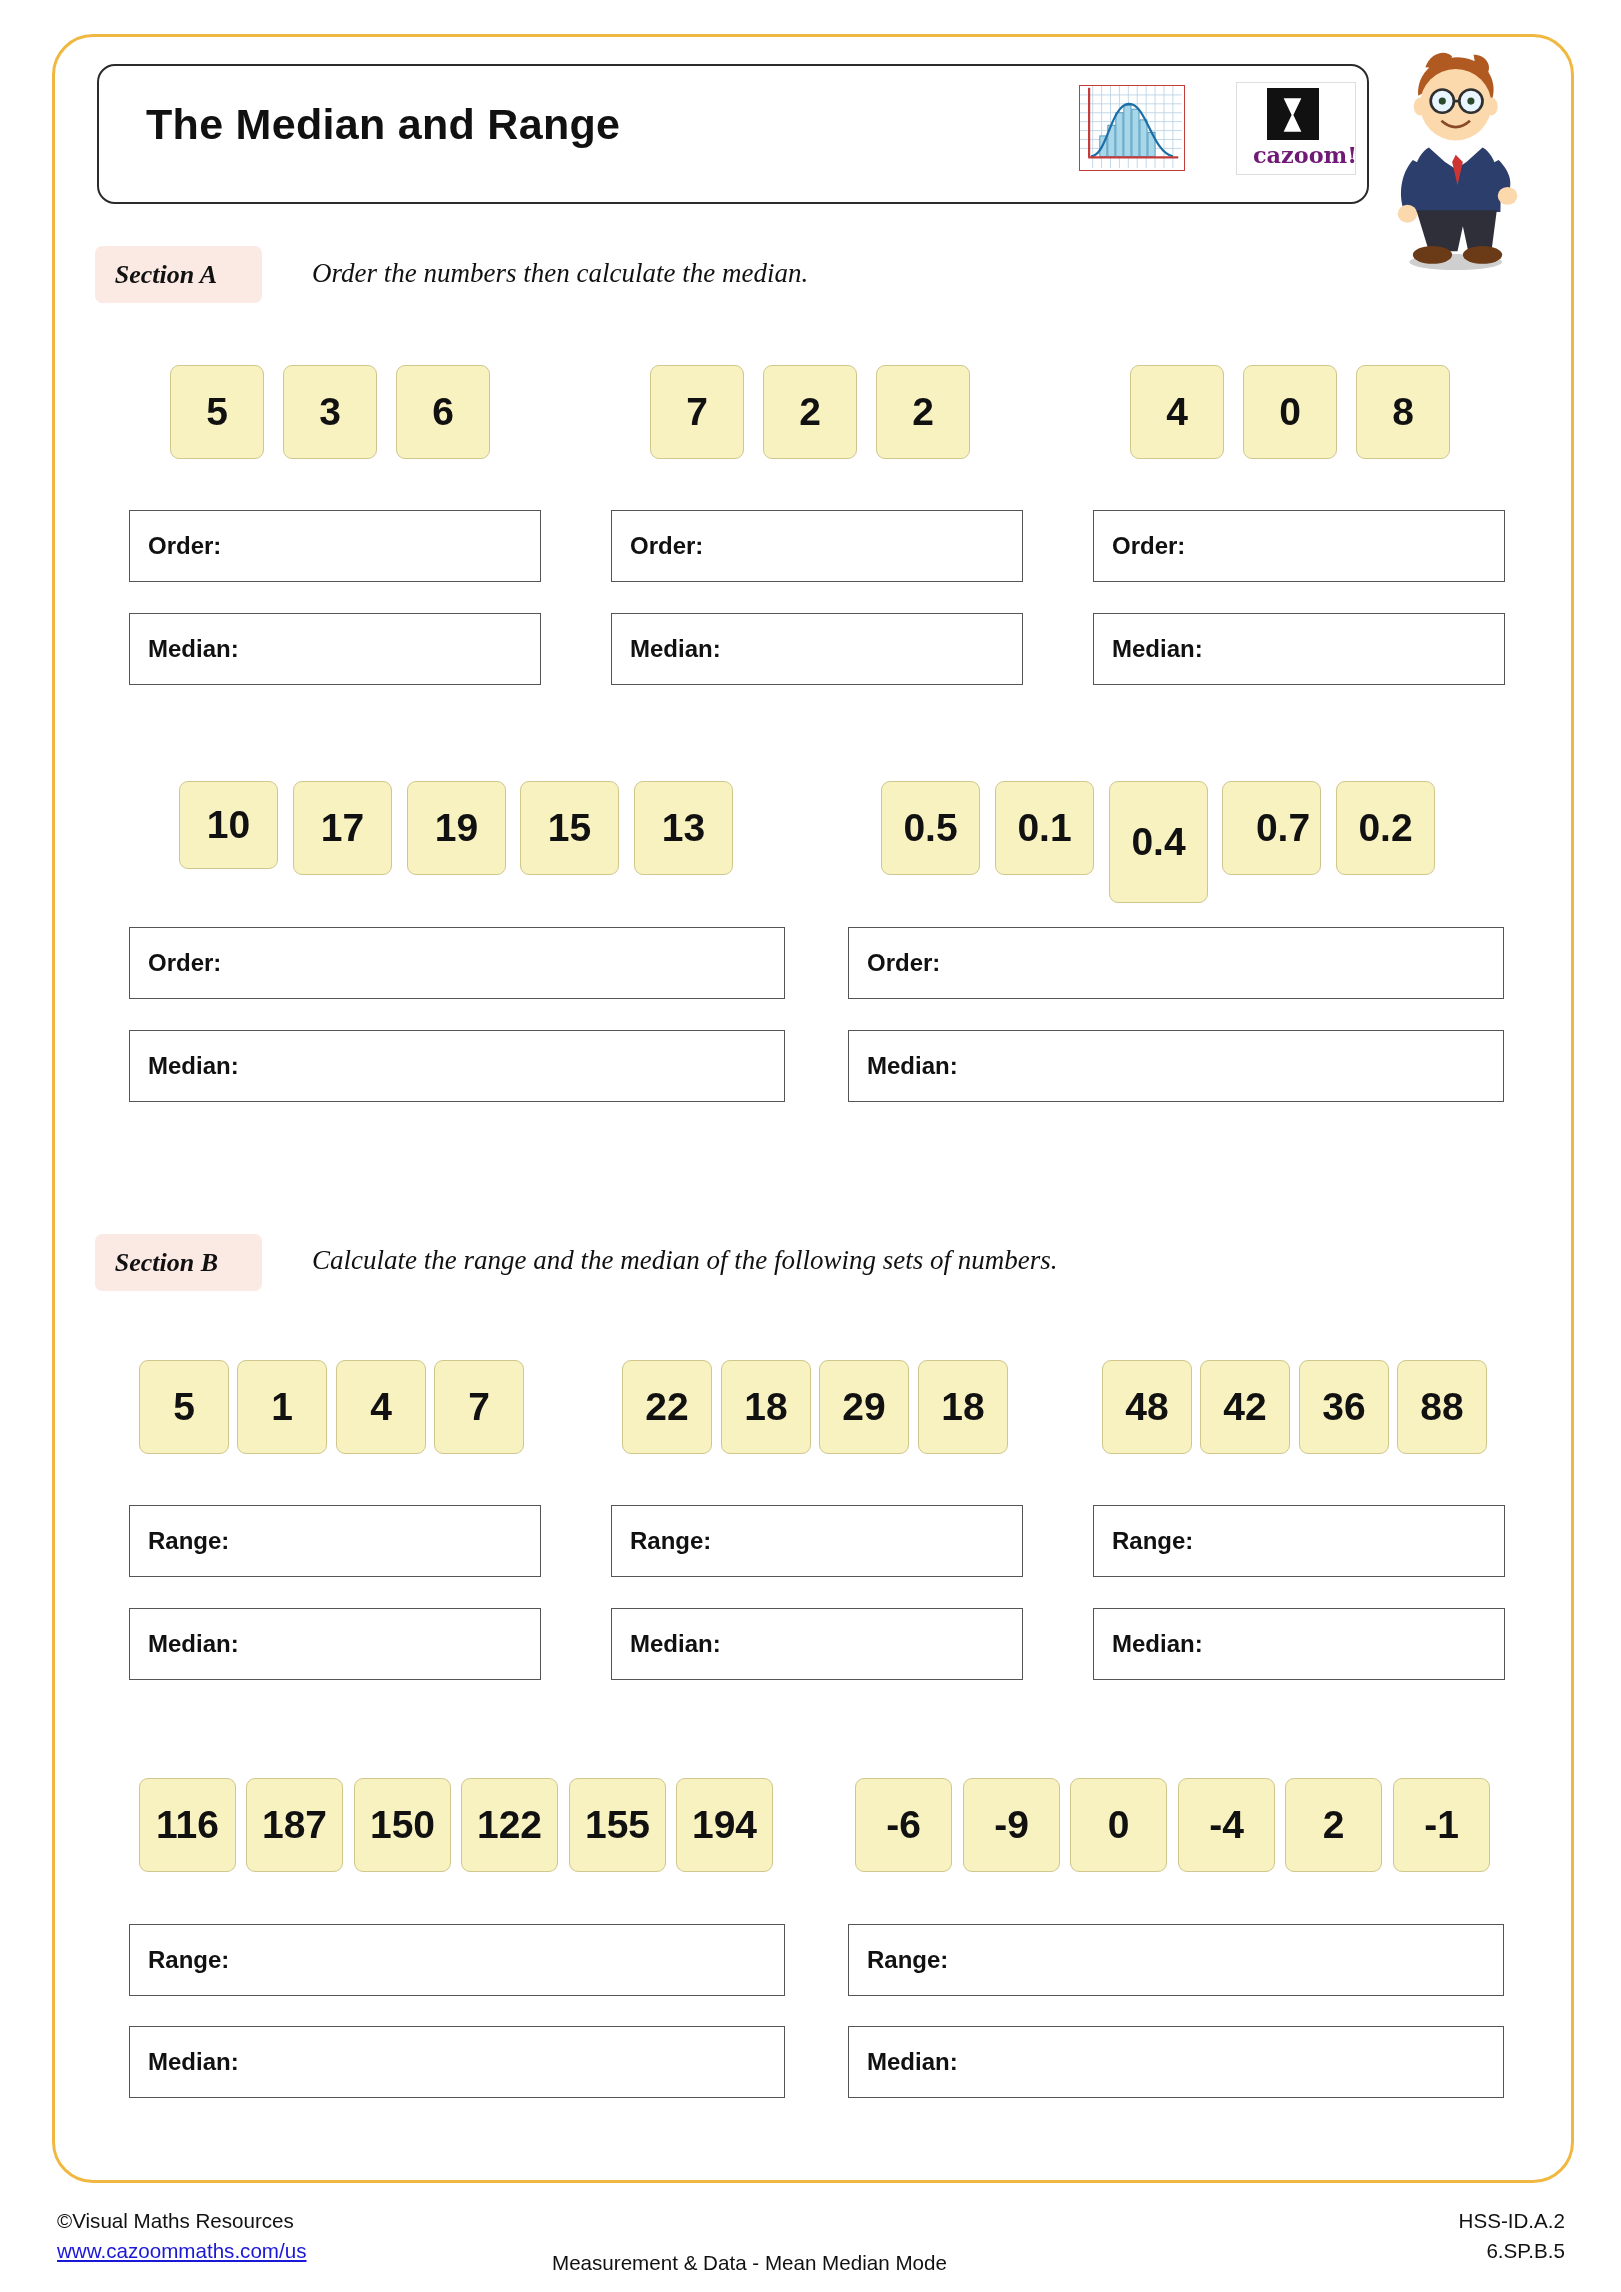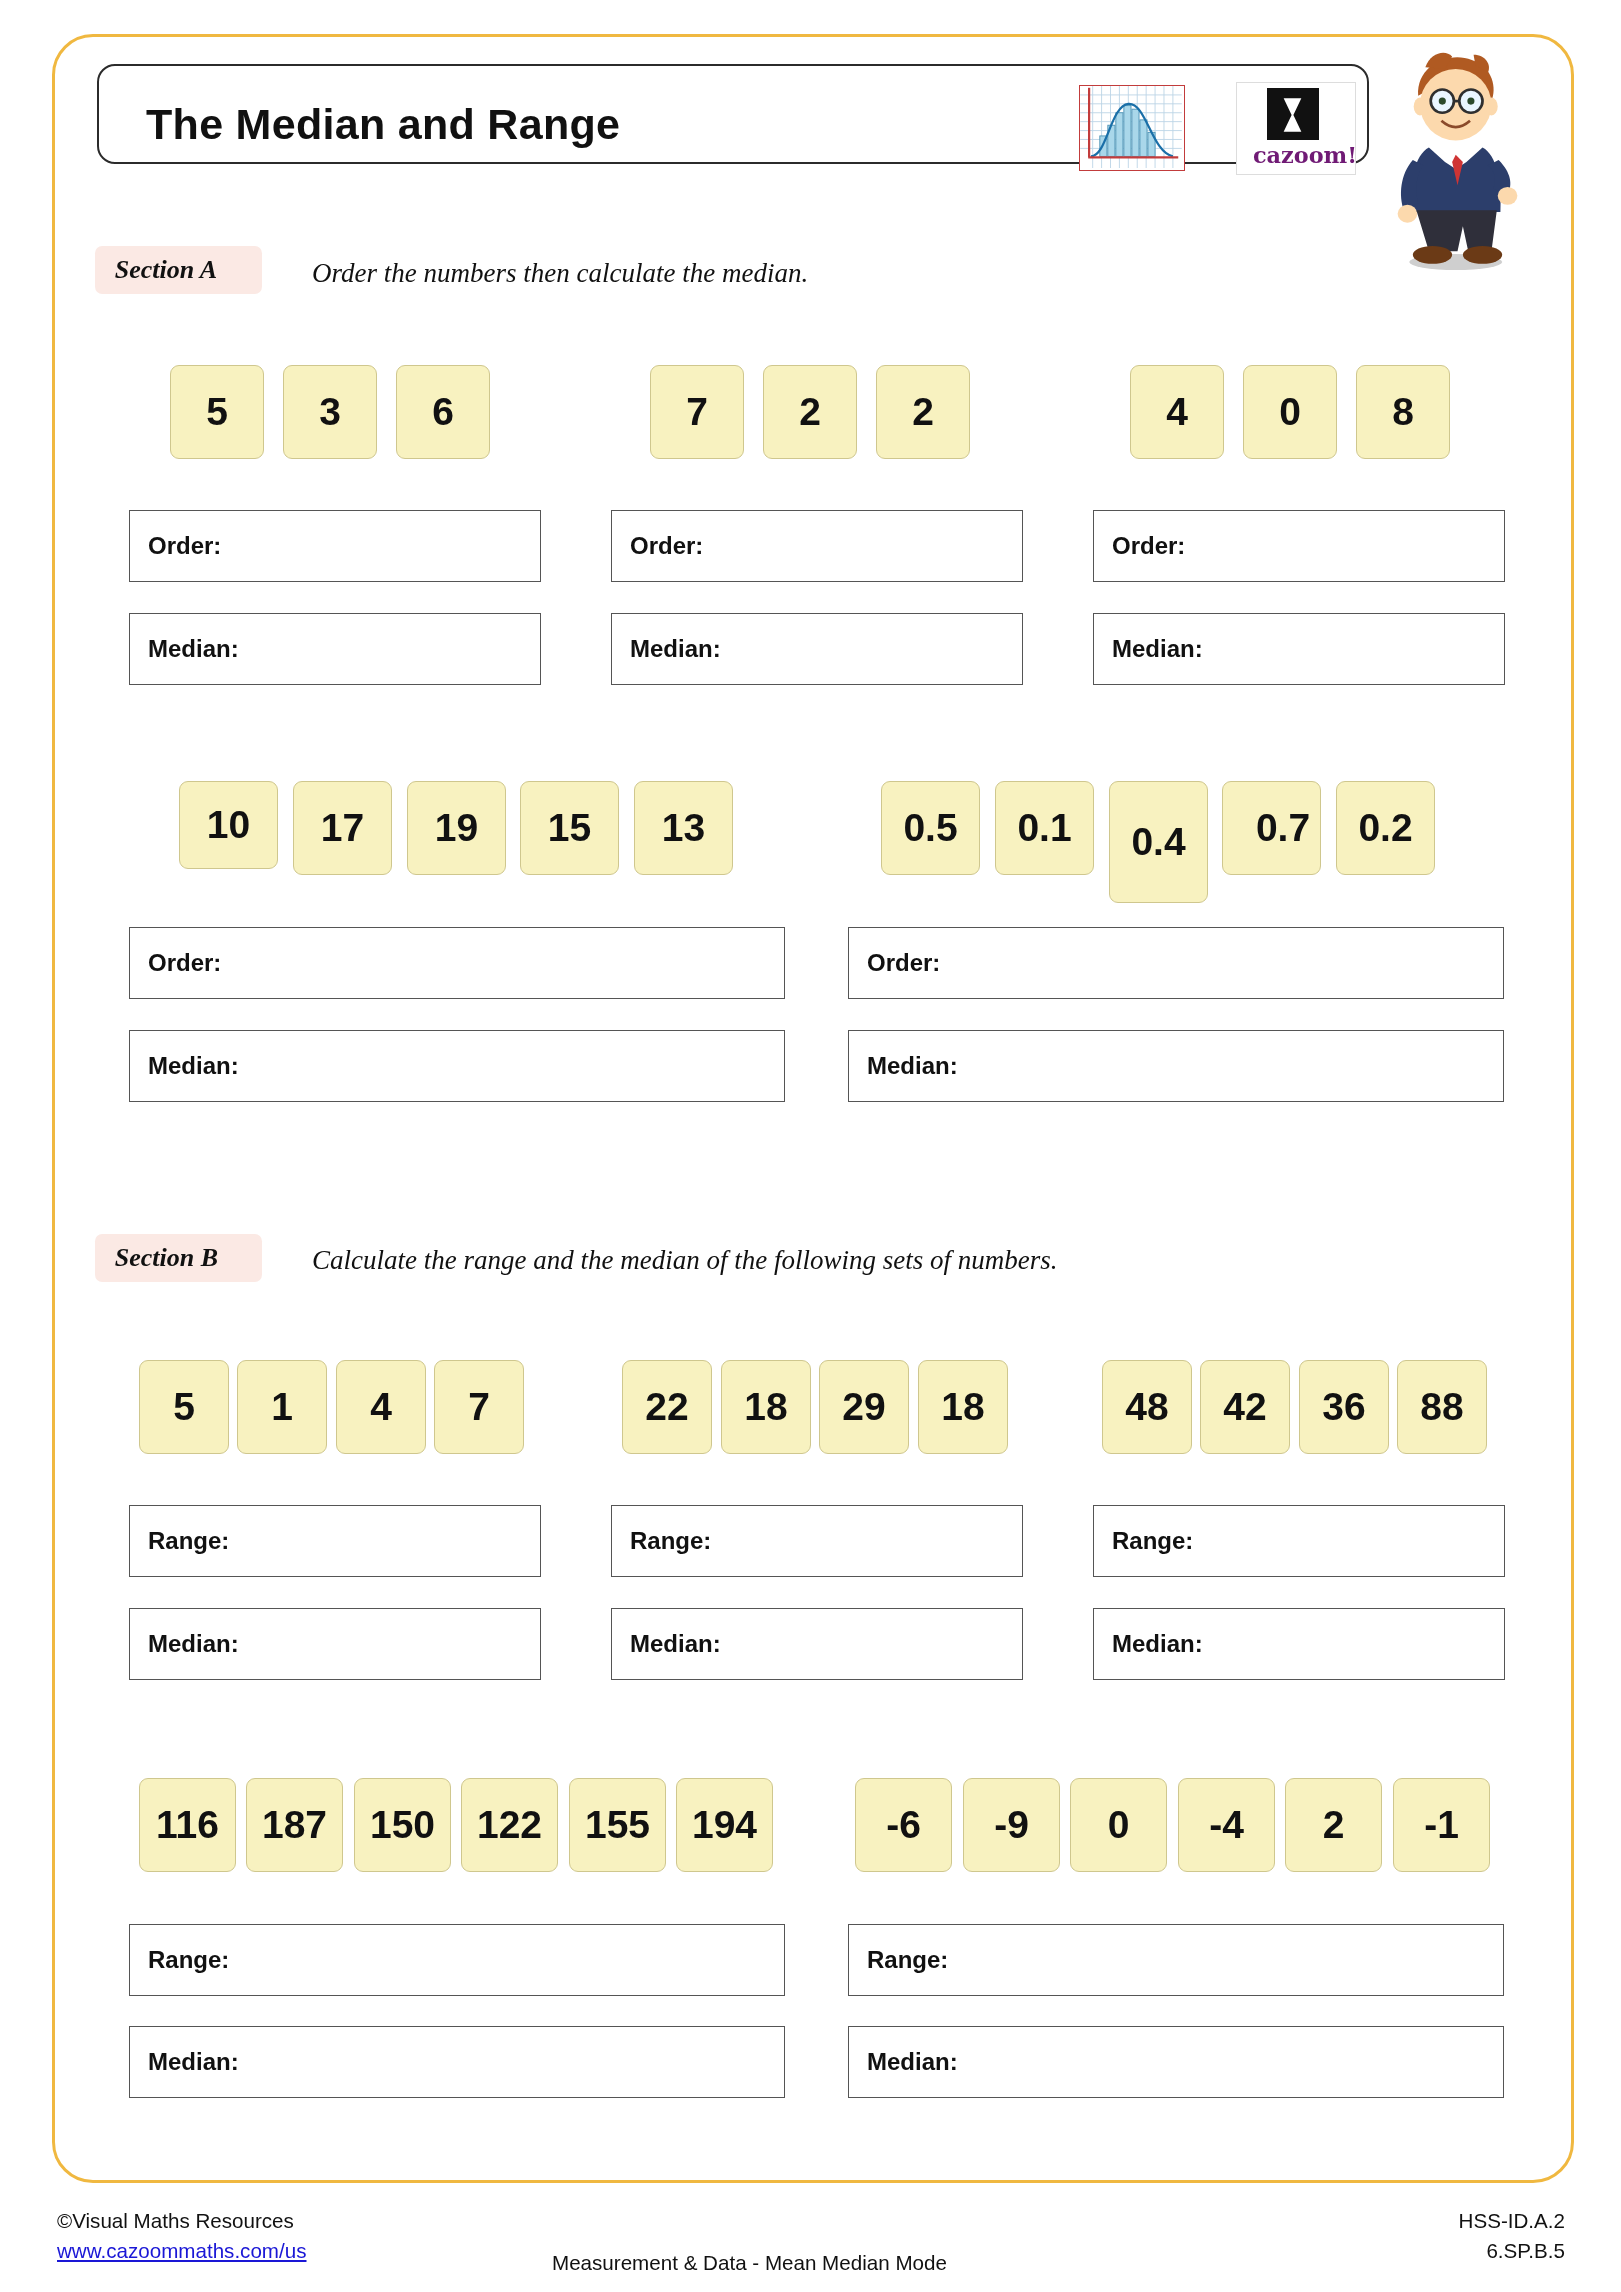--- a/index.html
+++ b/index.html
@@ -31,21 +31,21 @@
     border-radius: 41px;
     box-sizing: border-box;
     background: #fff;
   }
   
   .title-bar {
     position: absolute;
     left: 97px;
     top: 64px;
     width: 1272px;
-    height: 100px;
+    height: 140px;
     border: 2.7px solid #2b2b2b;
     border-radius: 18px;
     box-sizing: border-box;
     background: #fff;
   }
   .title-text {
     position: absolute;
     left: 47px;
     top: 34px;
     font-size: 43px;
@@ -101,21 +101,21 @@
   .mascot {
     position: absolute;
     left: 1386px;
     top: 49px;
     width: 143px;
     height: 224px;
   }
   
   .section-tag {
     position: absolute;
-    height: 48px;
+    height: 57px;
     background: #fbe9e4;
     border-radius: 7.2px;
     display: flex;
     align-items: center;
     padding-left: 19.7px;
     box-sizing: border-box;
     width: 167px;
   }
   .section-tag span {
     font-family: "Liberation Serif", serif;

